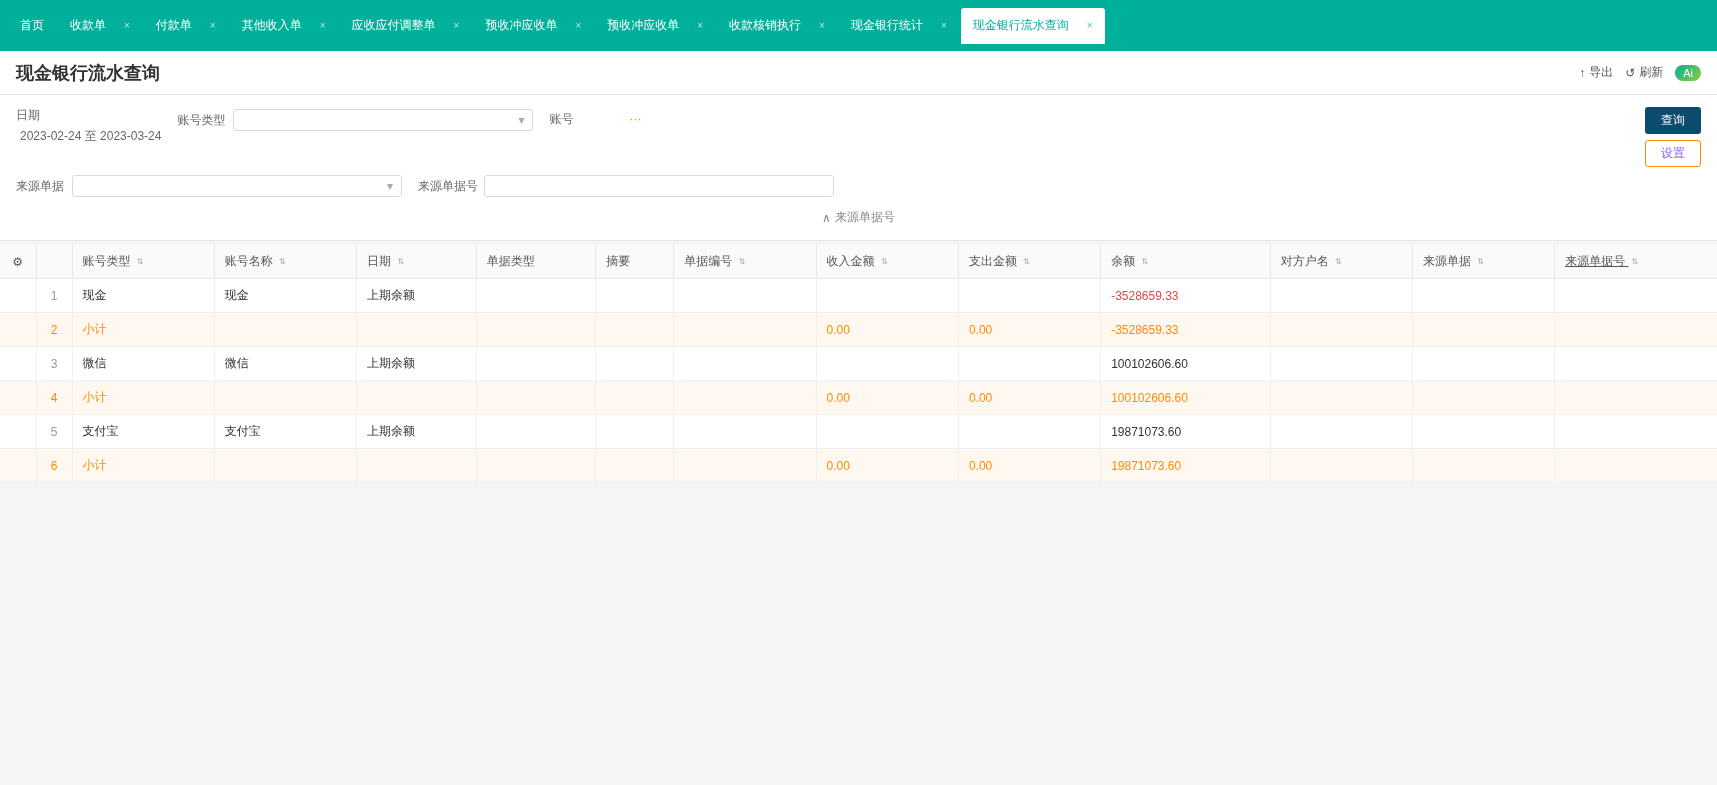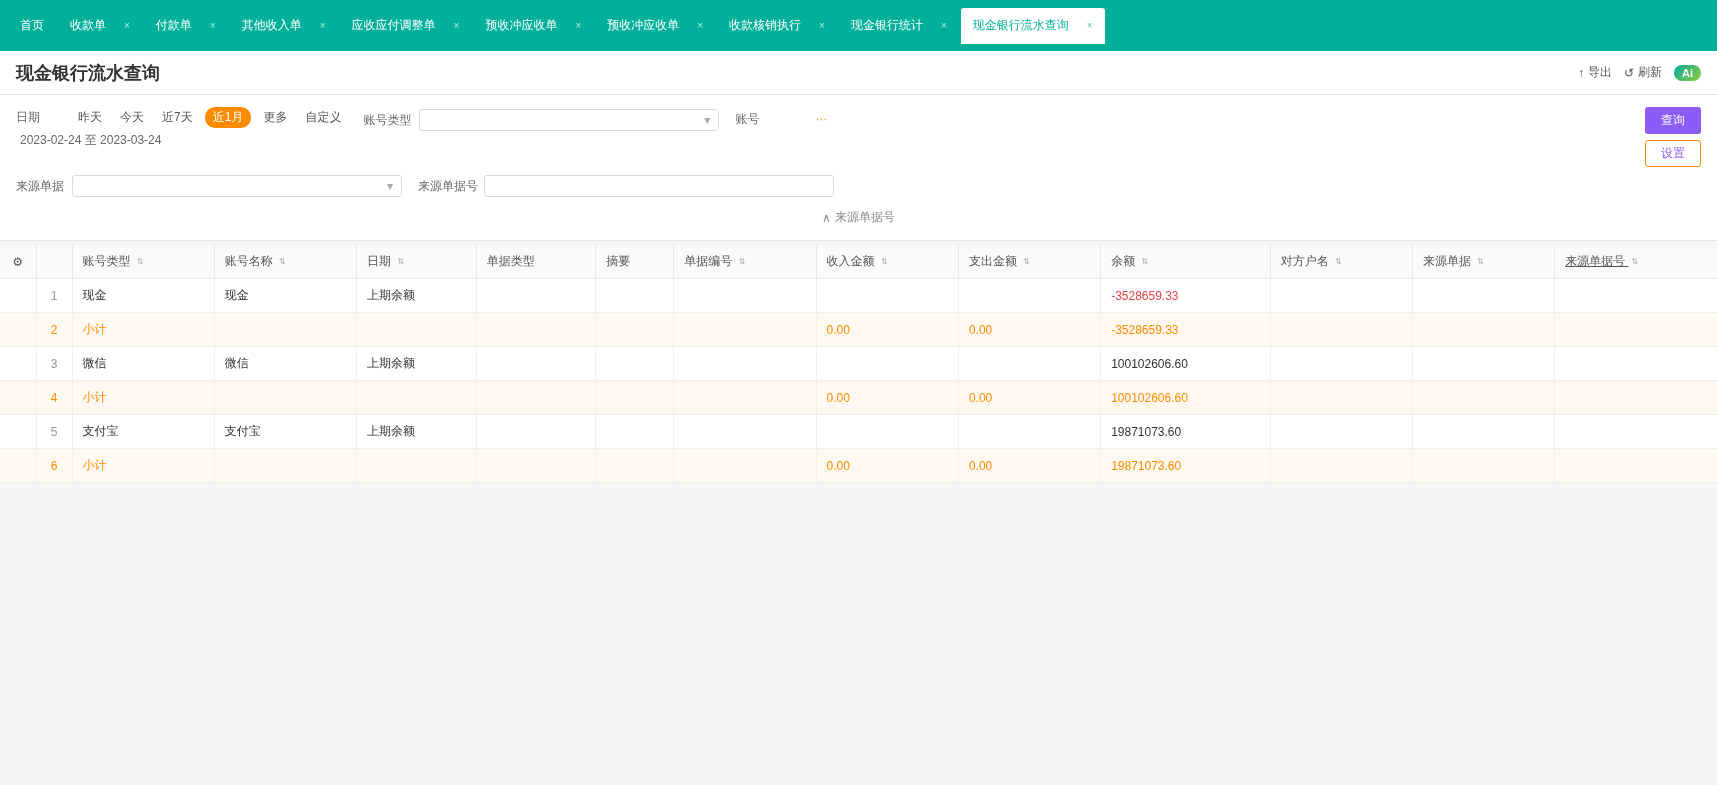--- a/index.html
+++ b/index.html
@@ -117,21 +117,21 @@
       font-size: 12px;
       outline: none;
     }
     .more-btn {
       color: #ff8c00;
       cursor: pointer;
       font-size: 12px;
       padding: 3px 6px;
     }
     .btn-query {
-      background: #8b5cf6;
+      background: #0c4a6e;
       color: #fff;
       border: none;
       padding: 5px 16px;
       border-radius: 3px;
       cursor: pointer;
       font-size: 12px;
     }
     .btn-settings {
       background: #fff;
       color: #8b5cf6;
@@ -211,21 +211,21 @@
       flex-direction: column;
       gap: 6px;
       margin-left: 12px;
     }
     .ai-badge {
       background: linear-gradient(135deg, #00b09b, #96c93d);
       color: white;
       border-radius: 12px;
       padding: 2px 8px;
       font-size: 11px;
-      font-weight: bold;
+      font-weight: normal;
     }
   </style>
 </head>
 <body>
 
 <div class="top-nav">
   <div class="nav-home">首页</div>
 
   <div id="nav-tabs-container" style="display:flex;gap:2px;align-items:center;">
       <div class="nav-tab">
@@ -282,28 +282,20 @@
   </div>
 </div>
 
 <div class="filter-area">
 
   <div style="display:flex; align-items:flex-start; gap:16px; margin-bottom:8px;">
 
     <div style="display:flex; flex-direction:column; gap:4px;">
       <div style="display:flex; align-items:center; gap:6px;">
         <span class="filter-label">日期</span>
-        <div class="date-shortcuts" id="date-shortcuts-container">
-            <span class="date-shortcut">昨天</span>
-            <span class="date-shortcut">今天</span>
-            <span class="date-shortcut">近7天</span>
-            <span class="date-shortcut active">近1月</span>
-            <span class="date-shortcut">更多</span>
-            <span class="date-shortcut">自定义</span>
-          </div>
       </div>
       <div style="">
         <span class="date-range-display">2023-02-24 至 2023-03-24</span>
       </div>
     </div>
 
     <div style="display:flex; align-items:center; gap:6px; margin-top:2px;">
       <span class="filter-label">账号类型</span>
       <div class="filter-select filter-select-wide">
         <span style="color:#ccc;"></span>

